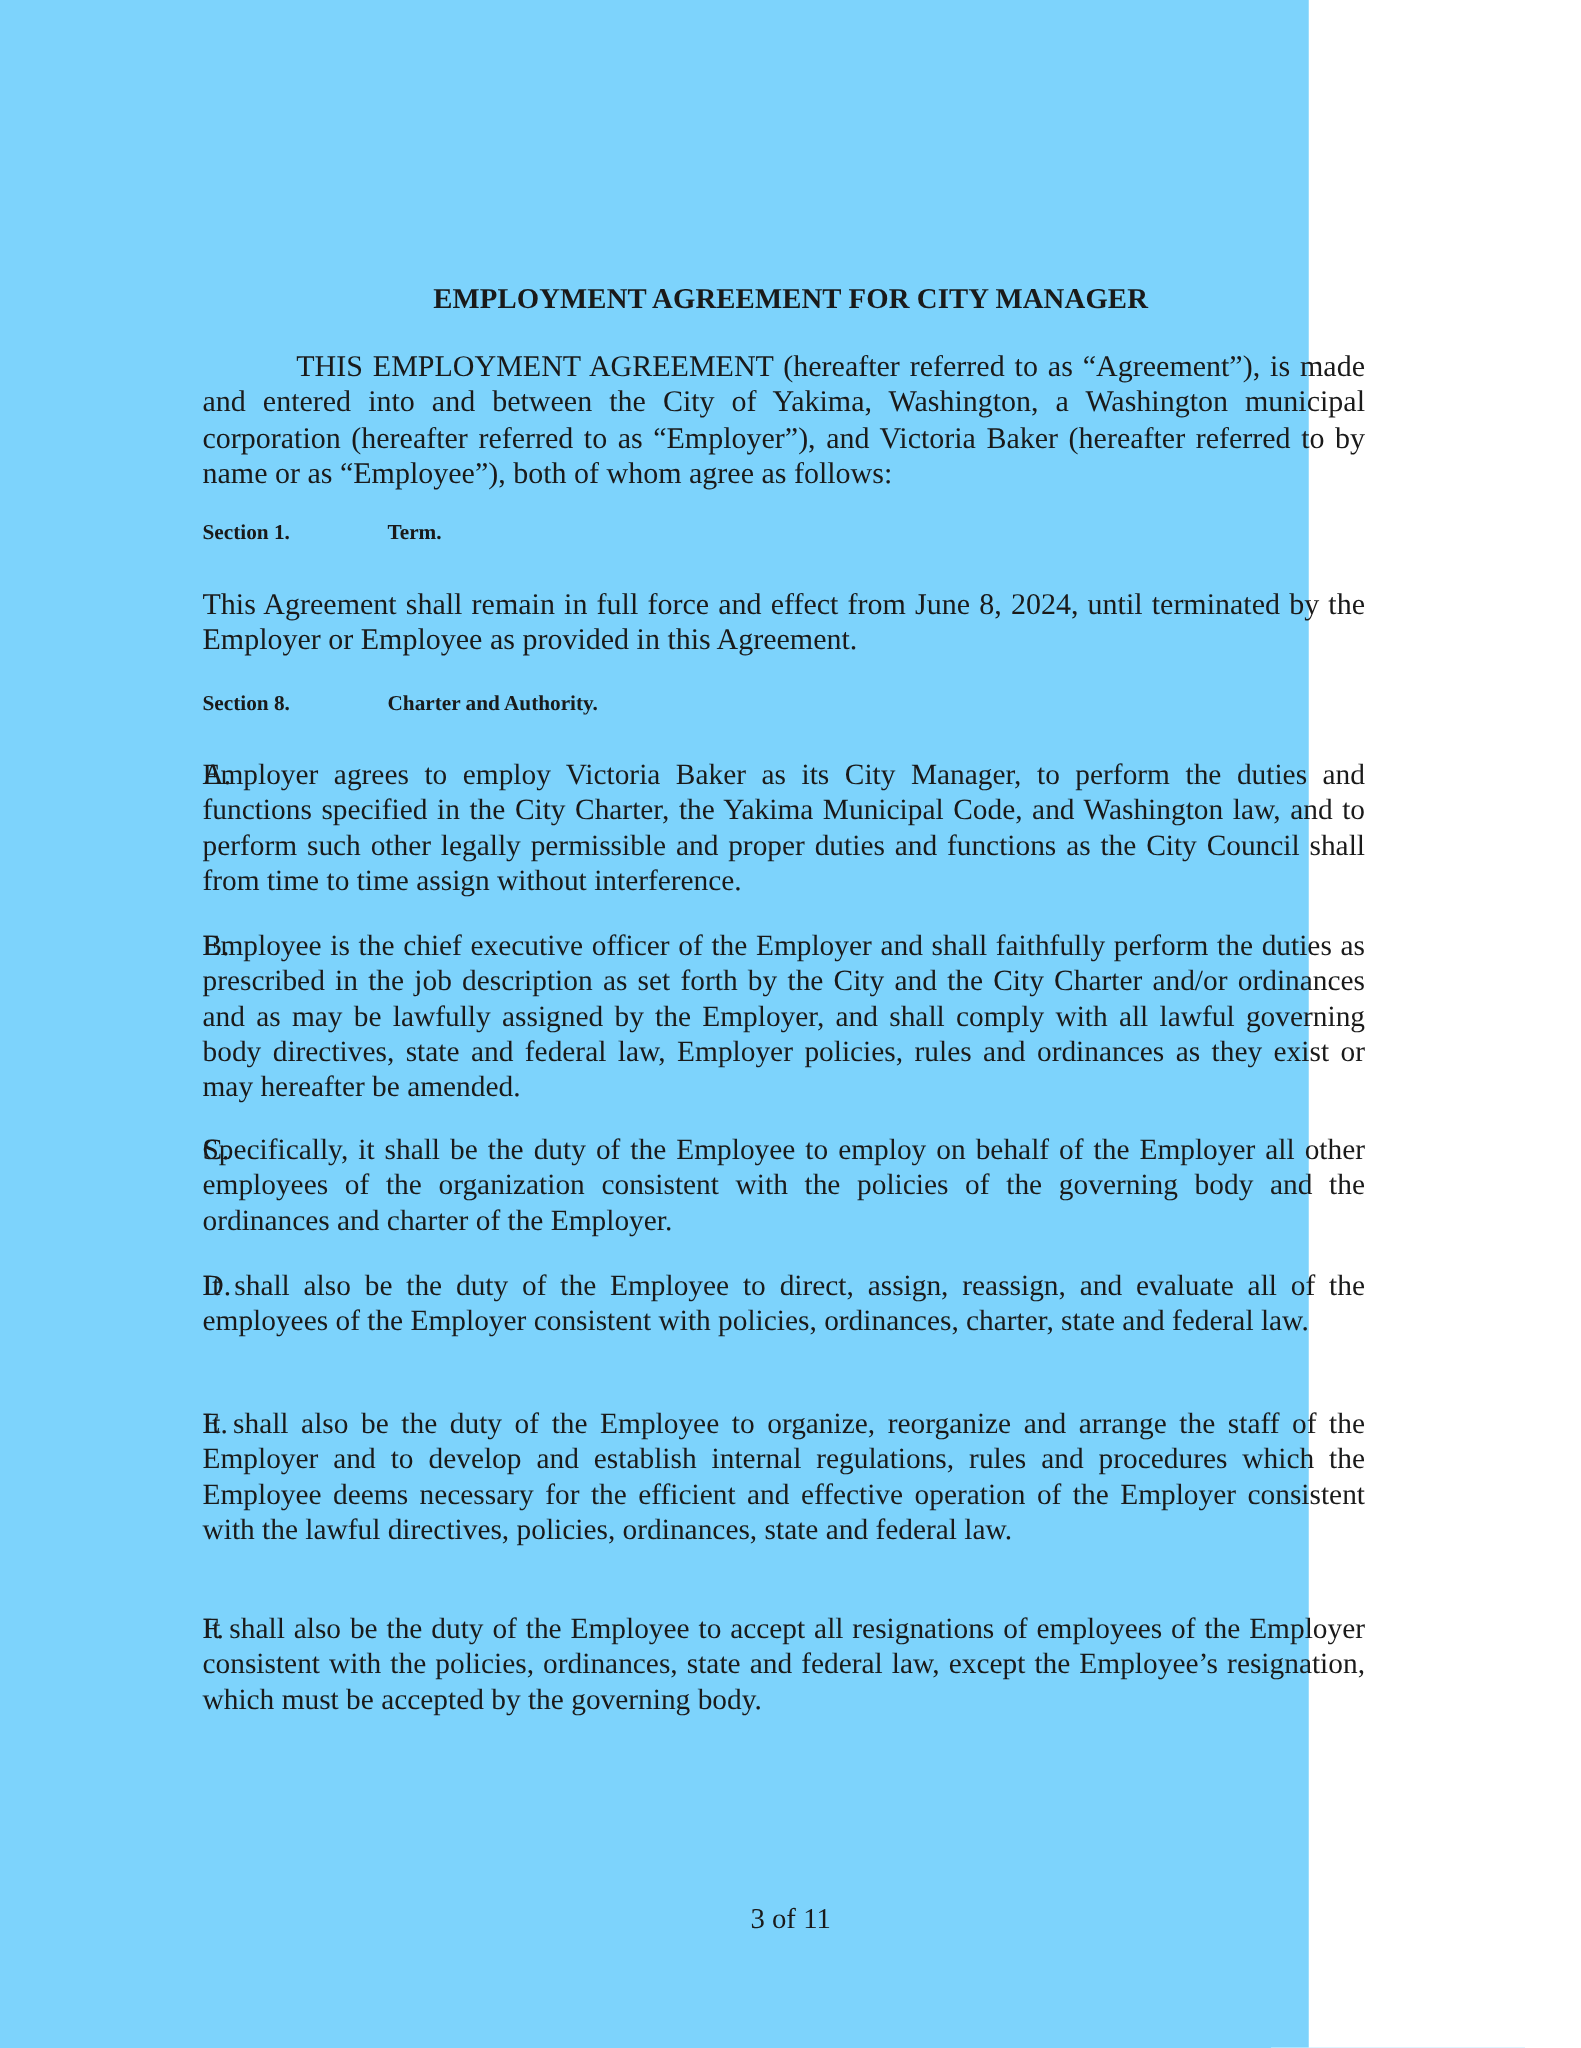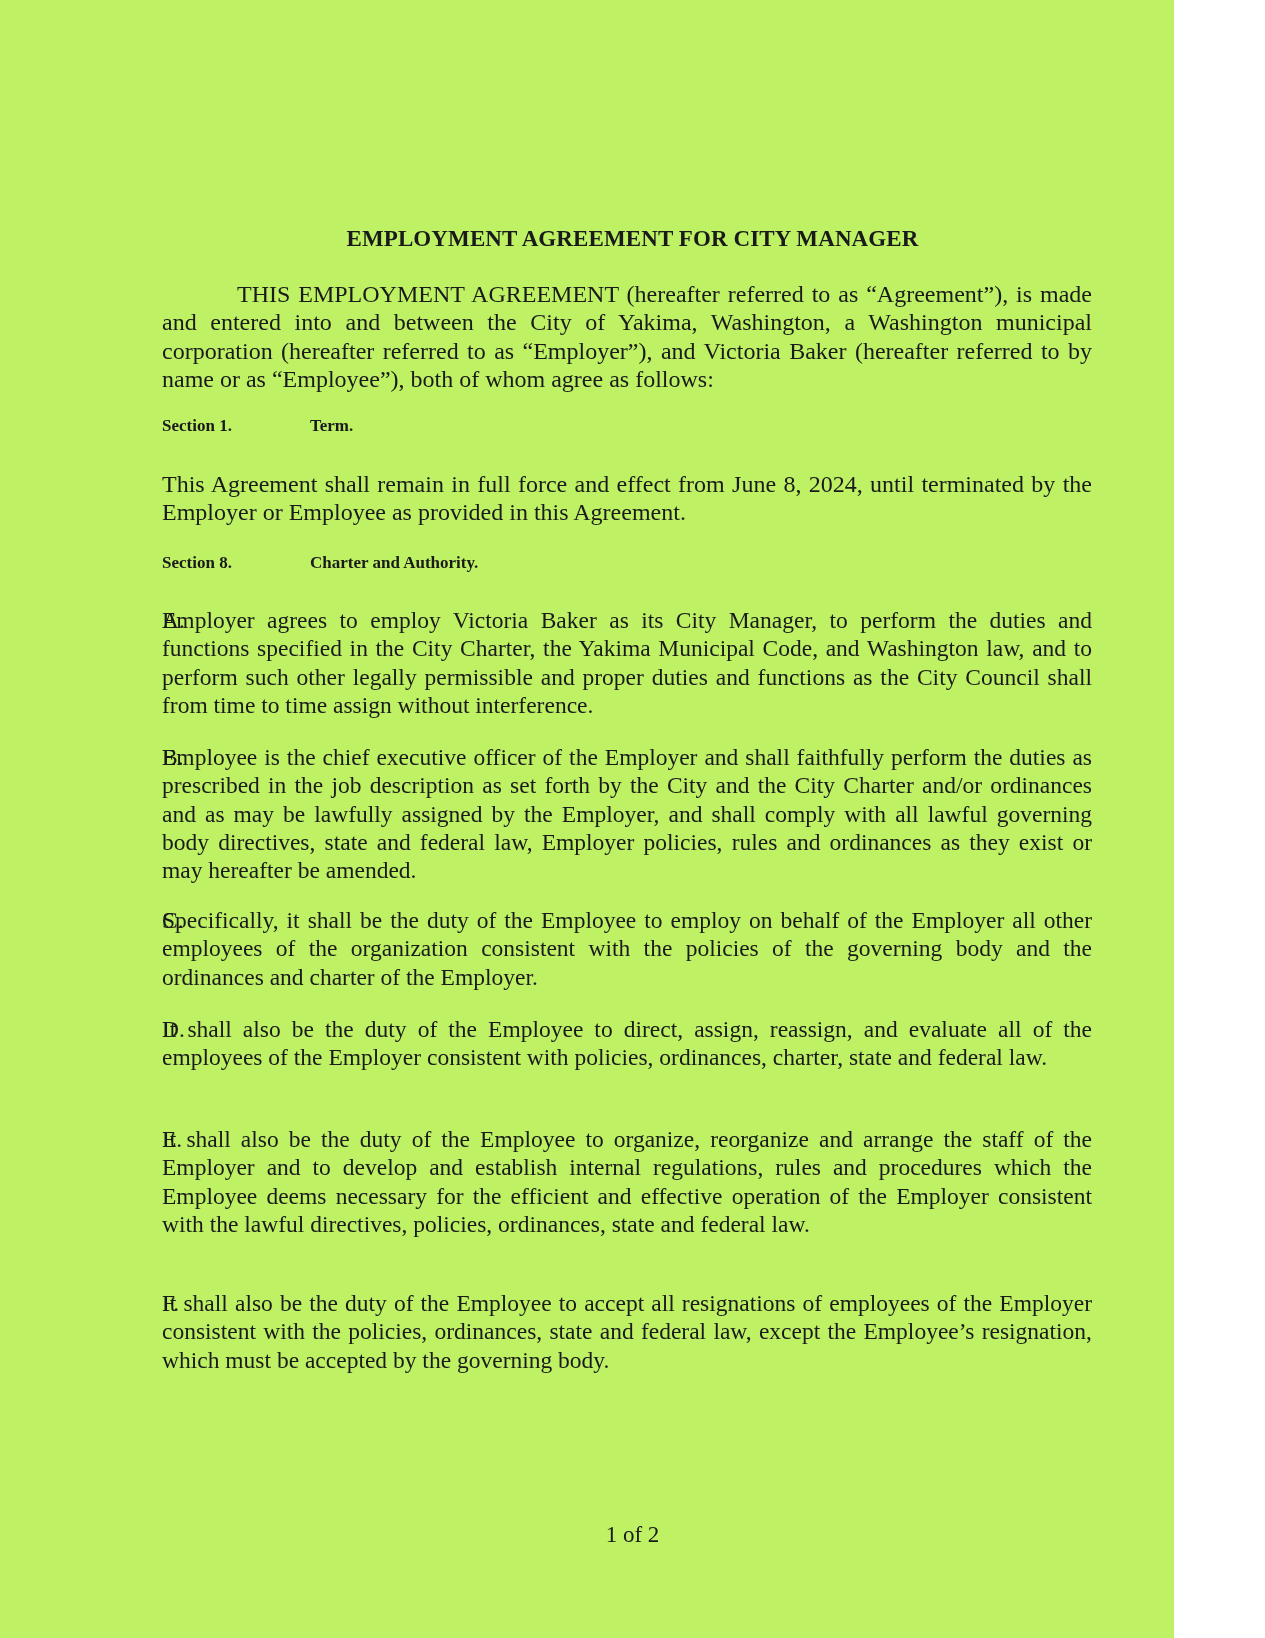--- a/index.html
+++ b/index.html
@@ -1,18 +1,18 @@
 <!DOCTYPE html>
 <html><head>
 <meta charset="utf-8">
 <style>
   html, body { margin: 0; padding: 0; background: #ffffff; }
   body { width: 1265px; height: 1638px; position: relative; overflow: hidden;
          font-family: "Liberation Serif", "DejaVu Serif", serif; color: #1a1a1a; }
-  .page { position: absolute; left: 0; top: 0; width: 1174px; height: 1638px; background: #bef264; }
+  .page { position: absolute; left: 0; top: 0; width: 1047px; height: 1638px; background: #7dd3fc; }
   .title { position: absolute; top: 226px; left: 0; width: 1265px; text-align: center;
            font-weight: bold; font-size: 23px; letter-spacing: 0.1px; }
   .para { position: absolute; left: 162px; width: 930px; font-size: 24px; line-height: 28.3px;
           text-align: justify; }
   .para.indent { text-indent: 75px; }
   .heading { position: absolute; left: 162px; font-weight: bold; font-size: 17px; }
   .heading .num { display: inline-block; width: 148px; }
   .item { position: absolute; left: 162px; width: 930px; font-size: 23.5px; line-height: 28.3px; }
   .item .letter { position: absolute; left: 0; top: 0; }
   .item .body { text-align: justify; }
@@ -60,15 +60,15 @@
   <div class="item" style="top:1125px;">
     <span class="letter">E.</span>
     <div class="body">It shall also be the duty of the Employee to organize, reorganize and arrange the staff of the Employer and to develop and establish internal regulations, rules and procedures which the Employee deems necessary for the efficient and effective operation of the Employer consistent with the lawful directives, policies, ordinances, state and federal law.</div>
   </div>
 
   <div class="item" style="top:1289px;">
     <span class="letter">F.</span>
     <div class="body">It shall also be the duty of the Employee to accept all resignations of employees of the Employer consistent with the policies, ordinances, state and federal law, except the Employee’s resignation, which must be accepted by the governing body.</div>
   </div>
 
-  <div class="footer">1 of 2</div>
+  <div class="footer">3 of 11</div>
 
 </div>
 
 </body></html>

